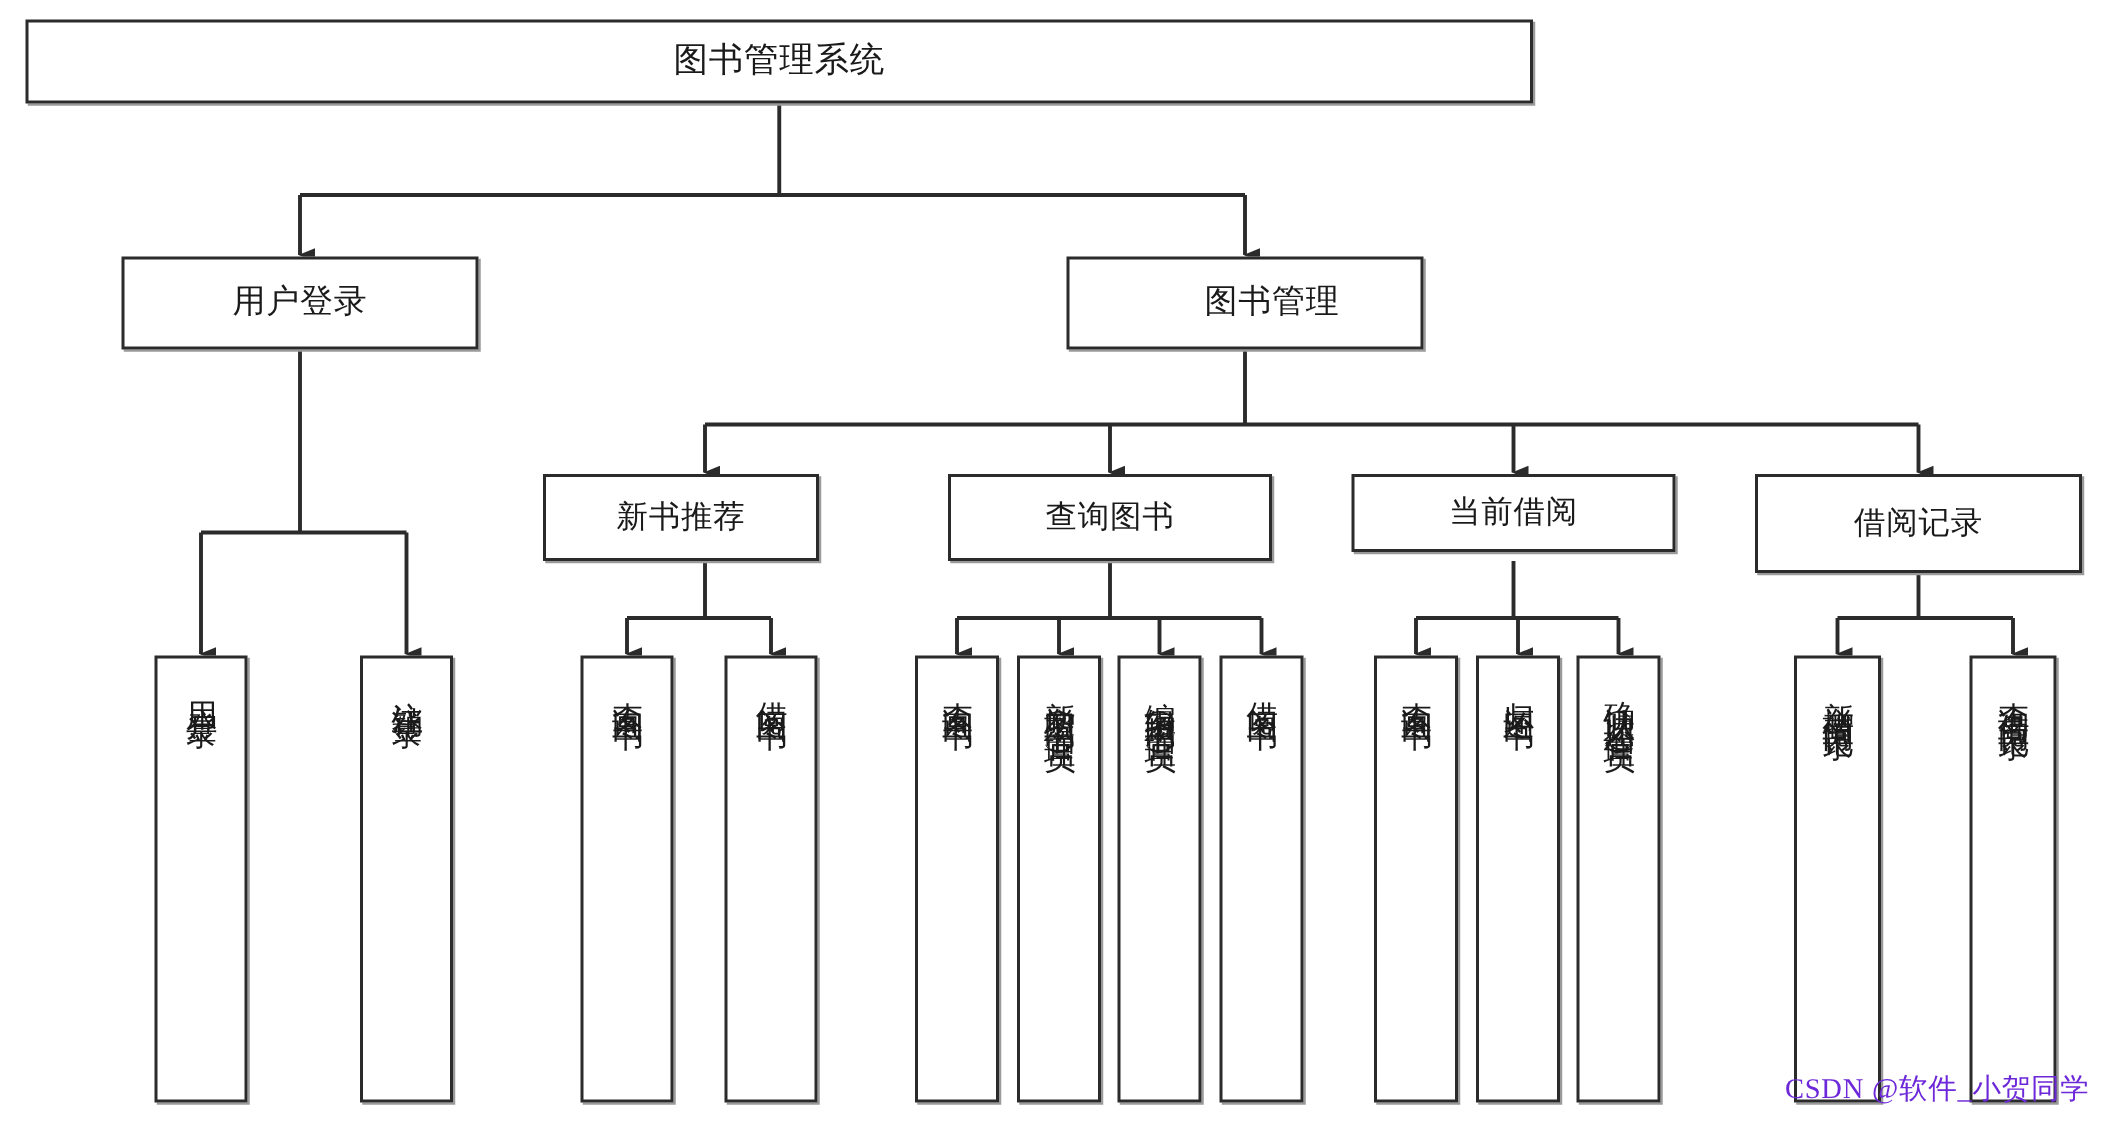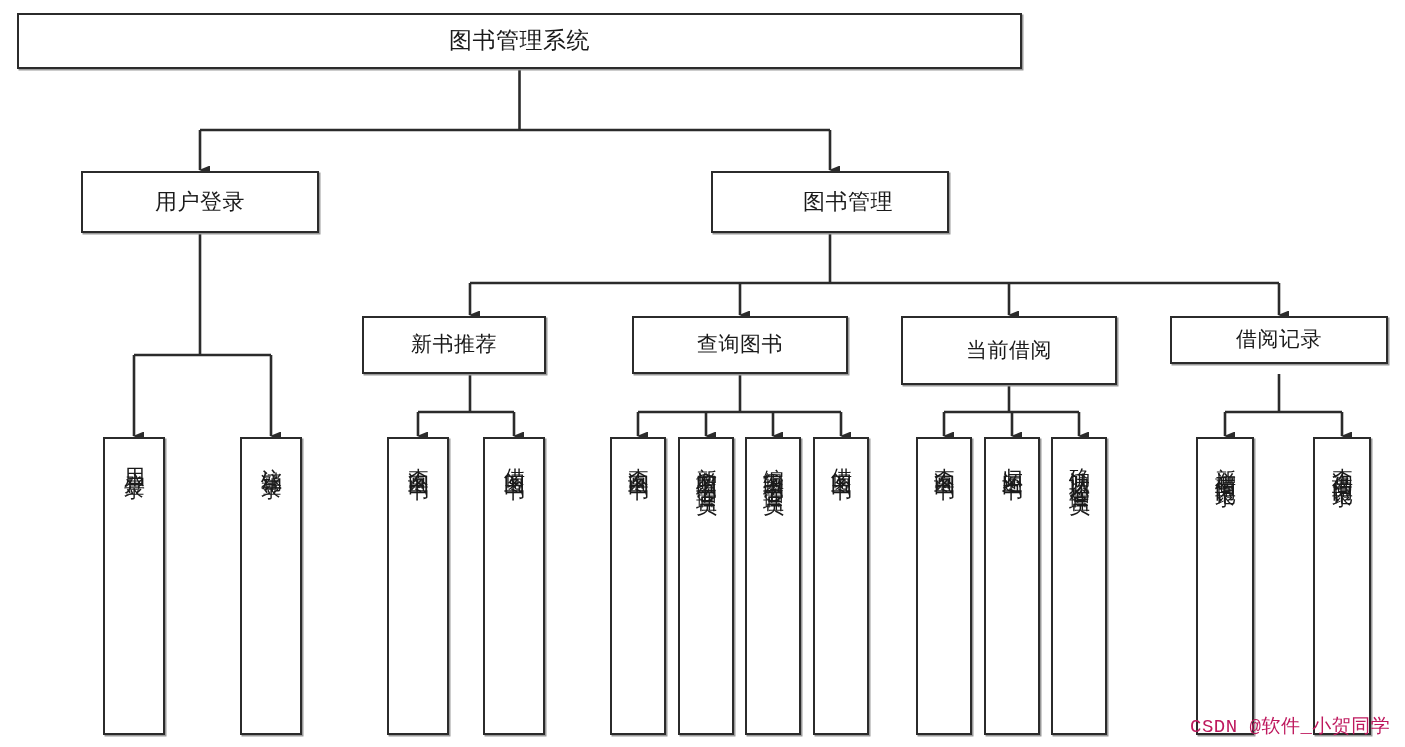--- a/index.html
+++ b/index.html
@@ -61,26 +61,26 @@
   .node.level-leaf .node-label {
     writing-mode: vertical-rl;
     text-orientation: upright;
     font-size: 21px;
     letter-spacing: 4px;
     line-height: 1;
     height: auto;
   }
   .watermark {
     position: absolute;
-    color: #be185d;
+    color: #6d28d9;
     font-size: 19px;
     letter-spacing: 0.5px;
     white-space: nowrap;
     z-index: 3;
-    font-family: Liberation Mono, monospace;
+    font-family: Liberation Serif, serif;
   }
 </style>
 </head>
 <body>
 
 <div id="diagram-canvas">
 
   <svg id="edge-layer" viewBox="0 0 1405 747" width="1405" height="747" xmlns="http://www.w3.org/2000/svg">
     <defs>
       <marker id="arrowhead" markerWidth="9" markerHeight="11" refX="4.5" refY="10" orient="auto" markerUnits="userSpaceOnUse">
@@ -134,24 +134,24 @@
   <div class="node level-2" style="left: 711px; top: 171px; width: 238px; height: 62px; padding-left: 36px;">
     <span class="node-label">图书管理</span>
   </div>
 
   <div class="node level-3" style="left: 362px; top: 316px; width: 184px; height: 58px;">
     <span class="node-label">新书推荐</span>
   </div>
   <div class="node level-3" style="left: 632px; top: 316px; width: 216px; height: 58px;">
     <span class="node-label">查询图书</span>
   </div>
-  <div class="node level-3" style="left: 901px; top: 316px; width: 216px; height: 69px;">
+  <div class="node level-3" style="left: 901px; top: 316px; width: 216px; height: 52px;">
     <span class="node-label">当前借阅</span>
   </div>
-  <div class="node level-3" style="left: 1170px; top: 316px; width: 218px; height: 48px;">
+  <div class="node level-3" style="left: 1170px; top: 316px; width: 218px; height: 66px;">
     <span class="node-label">借阅记录</span>
   </div>
 
   <div class="node level-leaf" style="left: 103px; top: 437px; width: 62px; height: 298px;">
     <span class="node-label">用户登录</span>
   </div>
   <div class="node level-leaf" style="left: 240px; top: 437px; width: 62px; height: 298px;">
     <span class="node-label">注销登录</span>
   </div>
   <div class="node level-leaf" style="left: 387px; top: 437px; width: 62px; height: 298px;">

